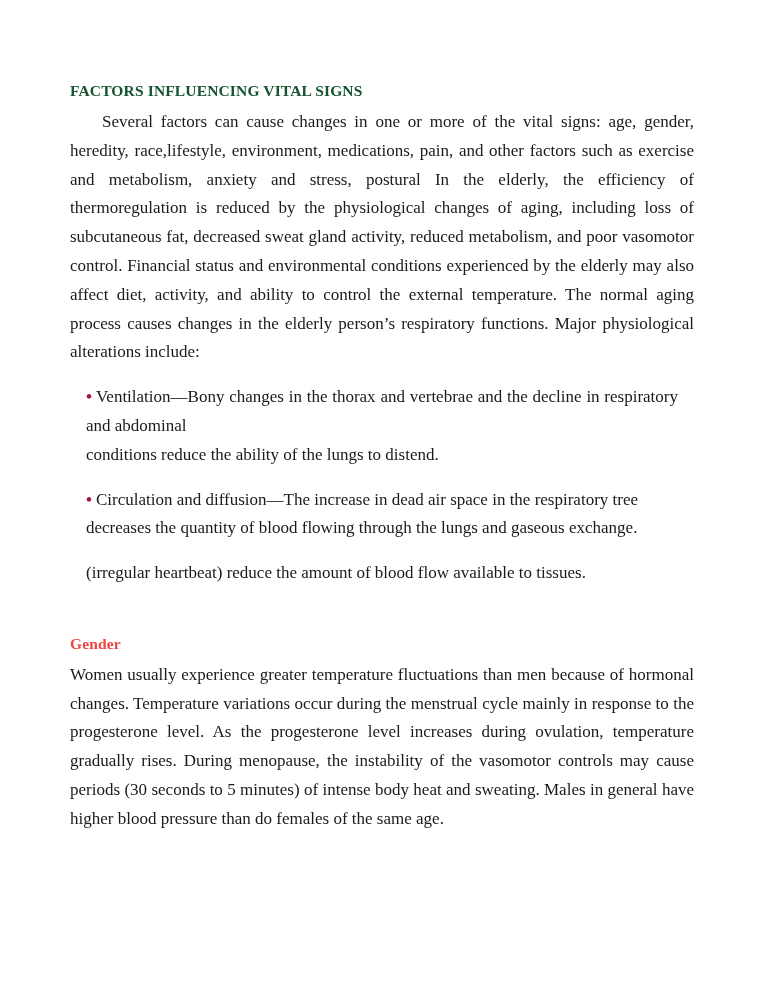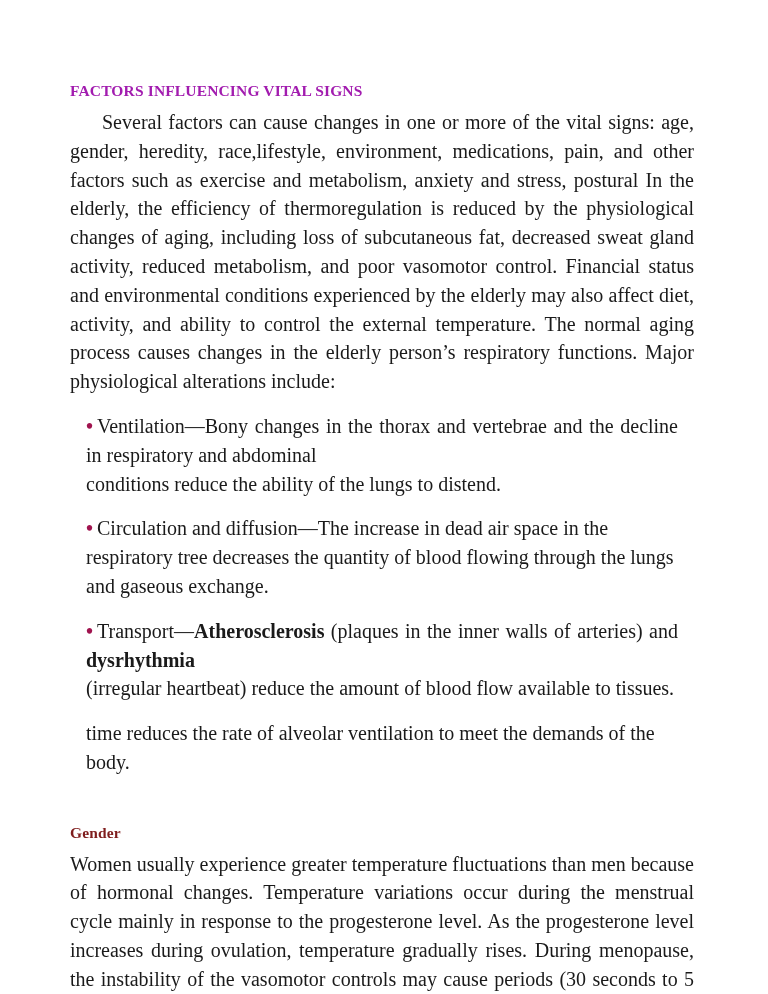--- a/index.html
+++ b/index.html
@@ -28,26 +28,26 @@
     width: 624px;
   }
 
   .section-heading {
     font-size: 15.5px;
     font-weight: bold;
     letter-spacing: 0.15px;
     margin: 0 0 6px 0;
     line-height: 22px;
   }
-  .section-heading.teal { color: #a21caf; }
-  .section-heading.blue { color: #7f1d1d; }
+  .section-heading.teal { color: #14532d; }
+  .section-heading.blue { color: #ef4444; }
 
   p {
     margin: 0;
-    font-size: 20px;
+    font-size: 17px;
     line-height: 28.8px;
     color: #1a1a1a;
   }
   p.justified {
     text-align: justify;
     text-justify: inter-word;
   }
   p.left { text-align: left; }
   p.indented { text-indent: 32px; }
 
@@ -75,26 +75,24 @@
     <div class="bullet-block">
       <p class="justified"><span class="bullet-mark">•</span><span>Ventilation—Bony changes in the thorax and vertebrae and the decline in respiratory and abdominal</span></p>
       <p class="left">conditions reduce the ability of the lungs to distend.</p>
     </div>
 
     <div class="bullet-block">
       <p class="left"><span class="bullet-mark">•</span><span>Circulation and diffusion—The increase in dead air space in the respiratory tree decreases the quantity of blood flowing through the lungs and gaseous exchange.</span></p>
     </div>
 
     <div class="bullet-block">
-      <p class="justified"><span class="bullet-mark">•</span><span>Transport—</span><b>Atherosclerosis</b><span> (plaques in the inner walls of arteries) and </span><b>dysrhythmia</b></p>
       <p class="left">(irregular heartbeat) reduce the amount of blood flow available to tissues.</p>
     </div>
 
     <div class="bullet-block">
-      <p class="left">time reduces the rate of alveolar ventilation to meet the demands of the body.</p>
     </div>
 
     <div class="spacer-line"></div>
 
     <h2 class="section-heading blue gender-heading">Gender</h2>
 
     <p class="justified">Women usually experience greater temperature fluctuations than men because of hormonal changes. Temperature variations occur during the menstrual cycle mainly in response to the progesterone level. As the progesterone level increases during ovulation, temperature gradually rises. During menopause, the instability of the vasomotor controls may cause periods (30 seconds to 5 minutes) of intense body heat and sweating. Males in general have higher blood pressure than do females of the same age.</p>
 
   </div>
 </div>

